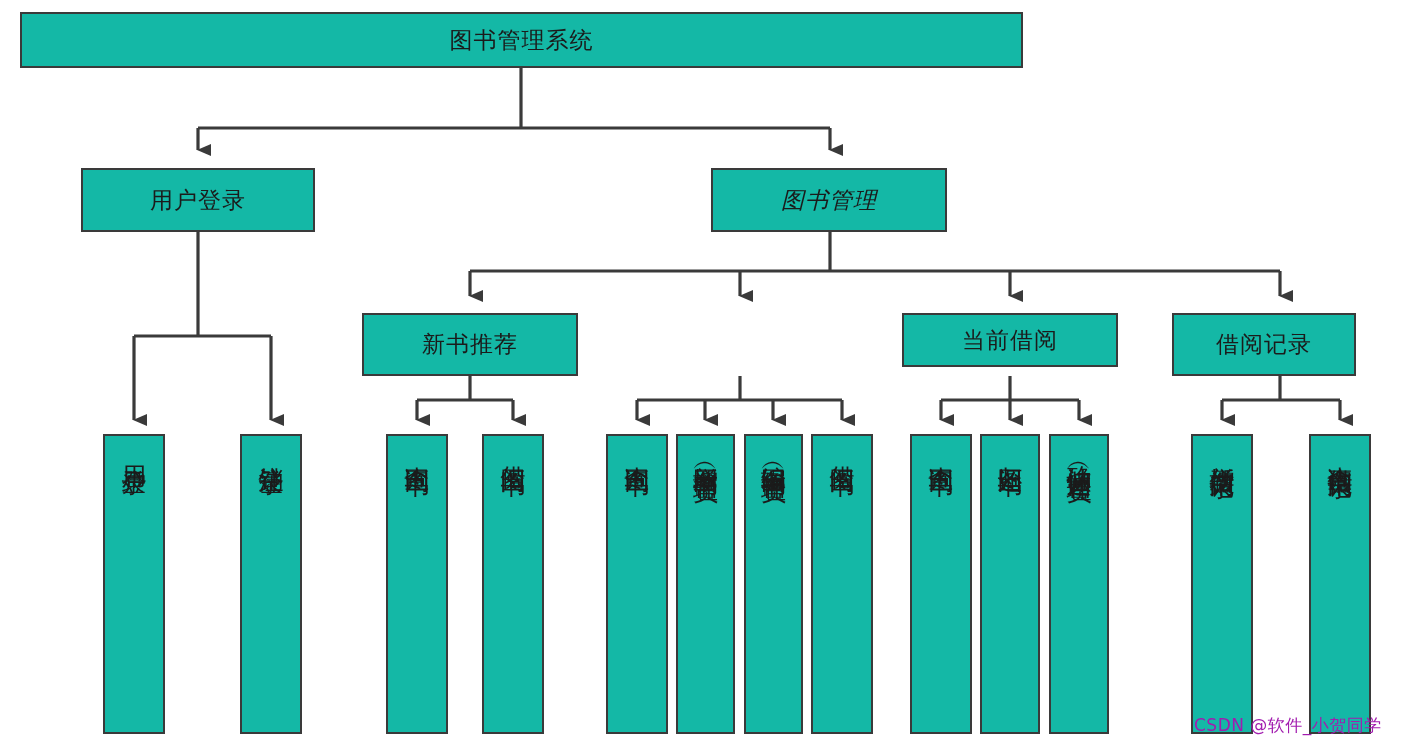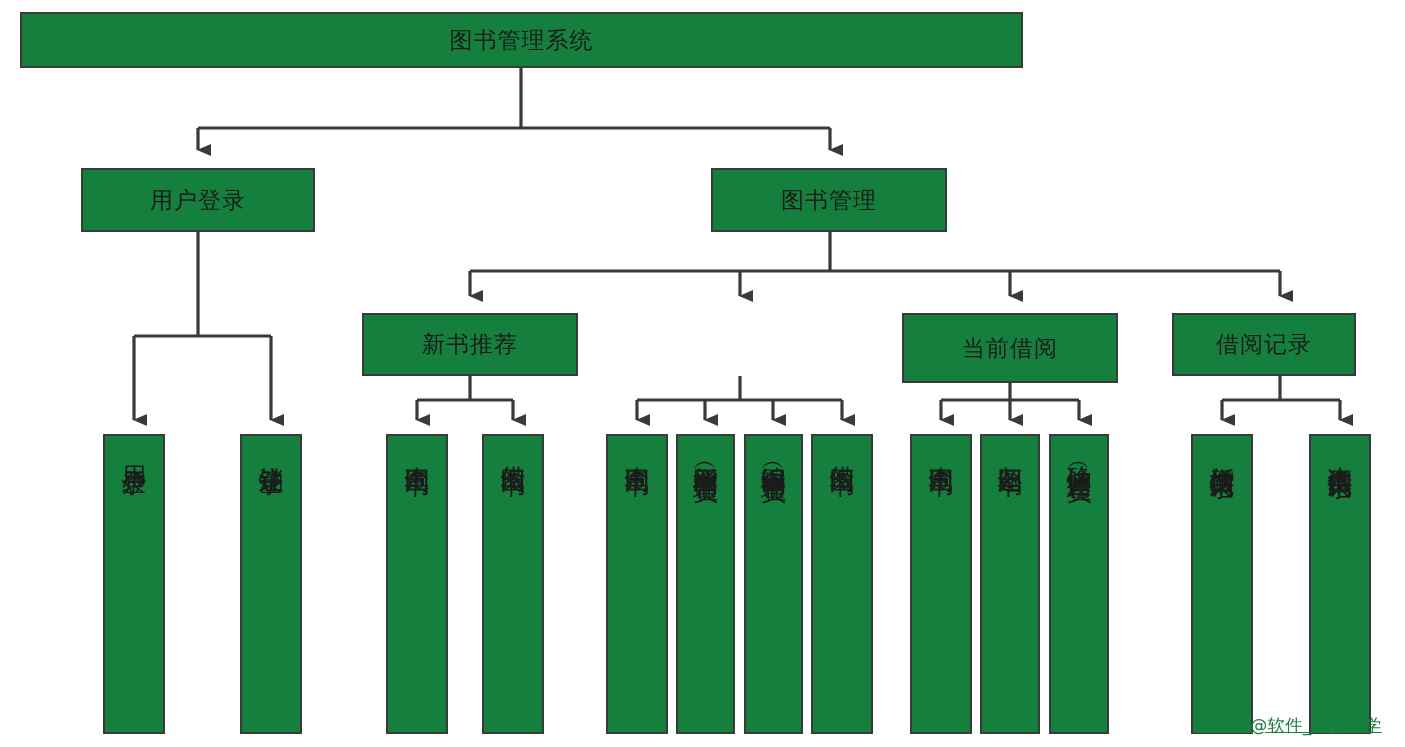--- a/index.html
+++ b/index.html
@@ -21,21 +21,21 @@
     position: absolute;
     left: 0;
     top: 0;
     width: 1405px;
     height: 747px;
     pointer-events: none;
   }
   .node {
     position: absolute;
     box-sizing: border-box;
-    background: #15803d;
+    background: #14b8a6;
     border: 2px solid #3a3a3a;
     display: flex;
     align-items: center;
     justify-content: center;
     color: #1b1b1b;
   }
   .node.h {
     font-size: 23px;
     letter-spacing: 1px;
   }
@@ -48,24 +48,23 @@
     text-orientation: upright;
     font-size: 25px;
     line-height: 1.08;
     letter-spacing: 2px;
     white-space: nowrap;
     text-align: center;
   }
   .watermark {
     position: absolute;
     font-size: 17px;
-    color: #15803d;
+    color: #a21caf;
     letter-spacing: 0.5px;
     white-space: nowrap;
-    text-decoration: underline;
   }
 </style>
 </head>
 <body>
 
 <div id="canvas">
 
   <svg id="wires" viewBox="0 0 1405 747" width="1405" height="747" xmlns="http://www.w3.org/2000/svg">
     <defs>
       <marker id="arrow" viewBox="0 0 12 14" refX="6" refY="13" markerWidth="12" markerHeight="14" orient="auto-start-reverse" markerUnits="userSpaceOnUse">
@@ -116,28 +115,28 @@
     </g>
   </svg>
 
   <div class="node h" style="left:20px; top:12px; width:1003px; height:56px;">
     <span>图书管理系统</span>
   </div>
 
   <div class="node h" style="left:81px; top:168px; width:234px; height:64px;">
     <span>用户登录</span>
   </div>
-  <div class="node h" style="left:711px; top:168px; width:236px; height:64px;">
+  <div class="node h" style="left:711px; top:168px; width:236px; height:64px;font-style:italic;">
     <span>图书管理</span>
   </div>
 
   <div class="node h" style="left:362px; top:313px; width:216px; height:63px;">
     <span>新书推荐</span>
   </div>
-  <div class="node h" style="left:902px; top:313px; width:216px; height:70px;">
+  <div class="node h" style="left:902px; top:313px; width:216px; height:54px;">
     <span>当前借阅</span>
   </div>
   <div class="node h" style="left:1172px; top:313px; width:184px; height:63px;">
     <span>借阅记录</span>
   </div>
 
   <div class="node v" style="left:103px; top:434px; width:62px; height:300px;">
     <span class="vtext">用户登录</span>
   </div>
   <div class="node v" style="left:240px; top:434px; width:62px; height:300px;">

